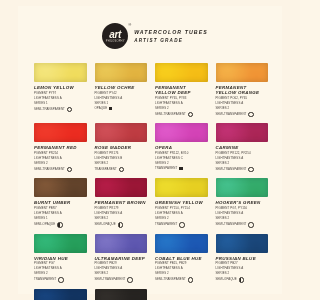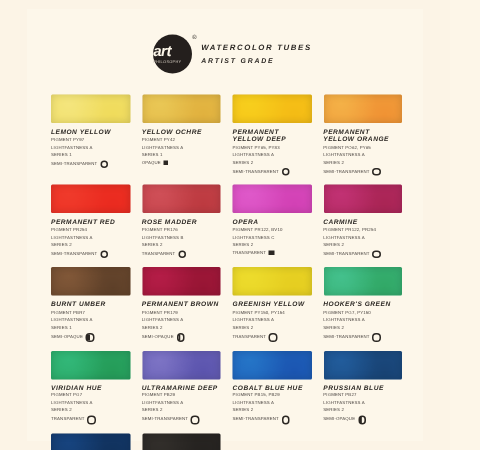--- a/index.html
+++ b/index.html
@@ -24,21 +24,21 @@
   .header{
     display:flex;align-items:center;justify-content:center;
     gap:6px;
     padding-top:17px;
     padding-left:10px;
   }
   .logo{
     width:26px;height:26px;border-radius:50%;
     background:#241f1d;
     position:relative;flex:0 0 auto;
-    display:flex;align-items:flex-start;justify-content:center;
+    display:flex;align-items:center;justify-content:center;
     flex-direction:column;
   }
   .logo-word{
     color:#fdf7ea;
     font-size:10px;line-height:9px;
     font-weight:bold;
     letter-spacing:-0.3px;
     font-style:italic;
     margin-top:1px;
   }

